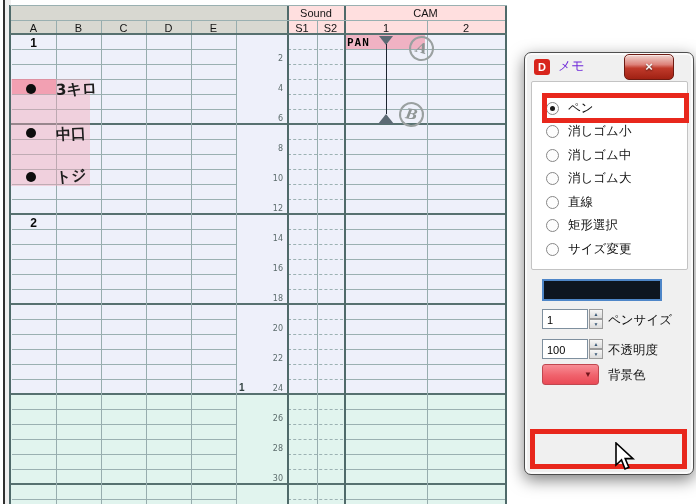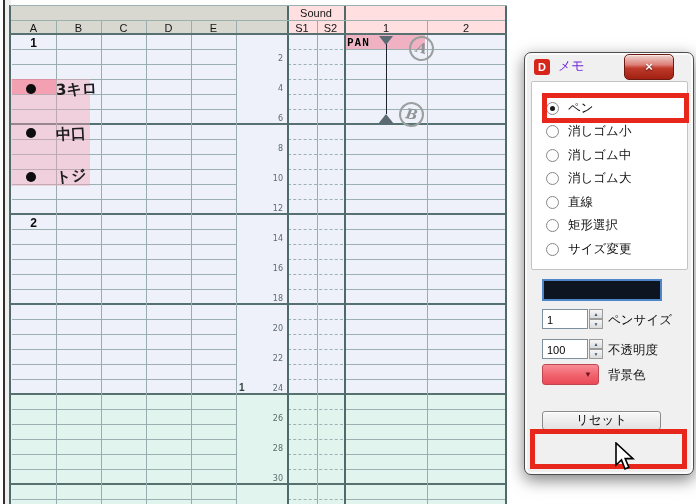--- a/index.html
+++ b/index.html
@@ -219,20 +219,21 @@
         <div class="abs vthick" style="left: 287px; top: 5px; width: 2px; height: 499px;"></div>
         <div class="abs vthick" style="left: 344px; top: 5px; width: 2px; height: 499px;"></div>
         <div class="abs vthick" style="left: 9px; top: 5px; width: 2px; height: 499px;"></div>
         <div class="abs vthick" style="left: 505px; top: 5px; width: 2px; height: 499px;"></div>
         <div class="abs hline" style="left: 10px; top: 5px; width: 497px; height: 1px;"></div>
         <div class="abs hline" style="left: 11px; top: 20px; width: 494px; height: 1px;"></div>
         <div class="abs hbold" style="left: 10px; top: 33px; width: 497px; height: 2px;"></div>
       </div>
 
     <div class="hcell" style="left:288px;top:6px;width:56px;">Sound</div>
+    <div class="hcell" style="left:346px;top:6px;width:159px;">CAM</div>
     <div class="hcell" style="left:11px;top:21px;width:45px;">A</div>
     <div class="hcell" style="left:56px;top:21px;width:45px;">B</div>
     <div class="hcell" style="left:101px;top:21px;width:45px;">C</div>
     <div class="hcell" style="left:146px;top:21px;width:45px;">D</div>
     <div class="hcell" style="left:191px;top:21px;width:45px;">E</div>
     <div class="hcell" style="left:288px;top:21px;width:28px;">S1</div>
     <div class="hcell" style="left:317px;top:21px;width:27px;">S2</div>
     <div class="hcell" style="left:346px;top:21px;width:80px;">1</div>
     <div class="hcell" style="left:427px;top:21px;width:78px;">2</div>
 
@@ -312,21 +313,20 @@
       <div class="spin-up">▲</div>
       <div class="spin-dn">▼</div>
     </div>
     <div class="ctl-label" style="top:289px;">不透明度</div>
 
     <div class="abs dropdown">
       <span class="dd-arrow">▼</span>
     </div>
     <div class="ctl-label" style="top:314px;">背景色</div>
 
-    <div class="btn reset-btn">リセット</div>
     <div class="abs redrect rect2"></div>
   </div>
 
   <div class="abs cursor">
     <svg width="22" height="30" viewBox="0 0 22 30">
       <path d="M2 1 L2 23 L7.5 18 L11 27 L14.8 25.3 L11.2 16.6 L19 16.6 Z" fill="#ffffff" stroke="#000000" stroke-width="1.6"></path>
     </svg>
   </div>
 </div>
 

